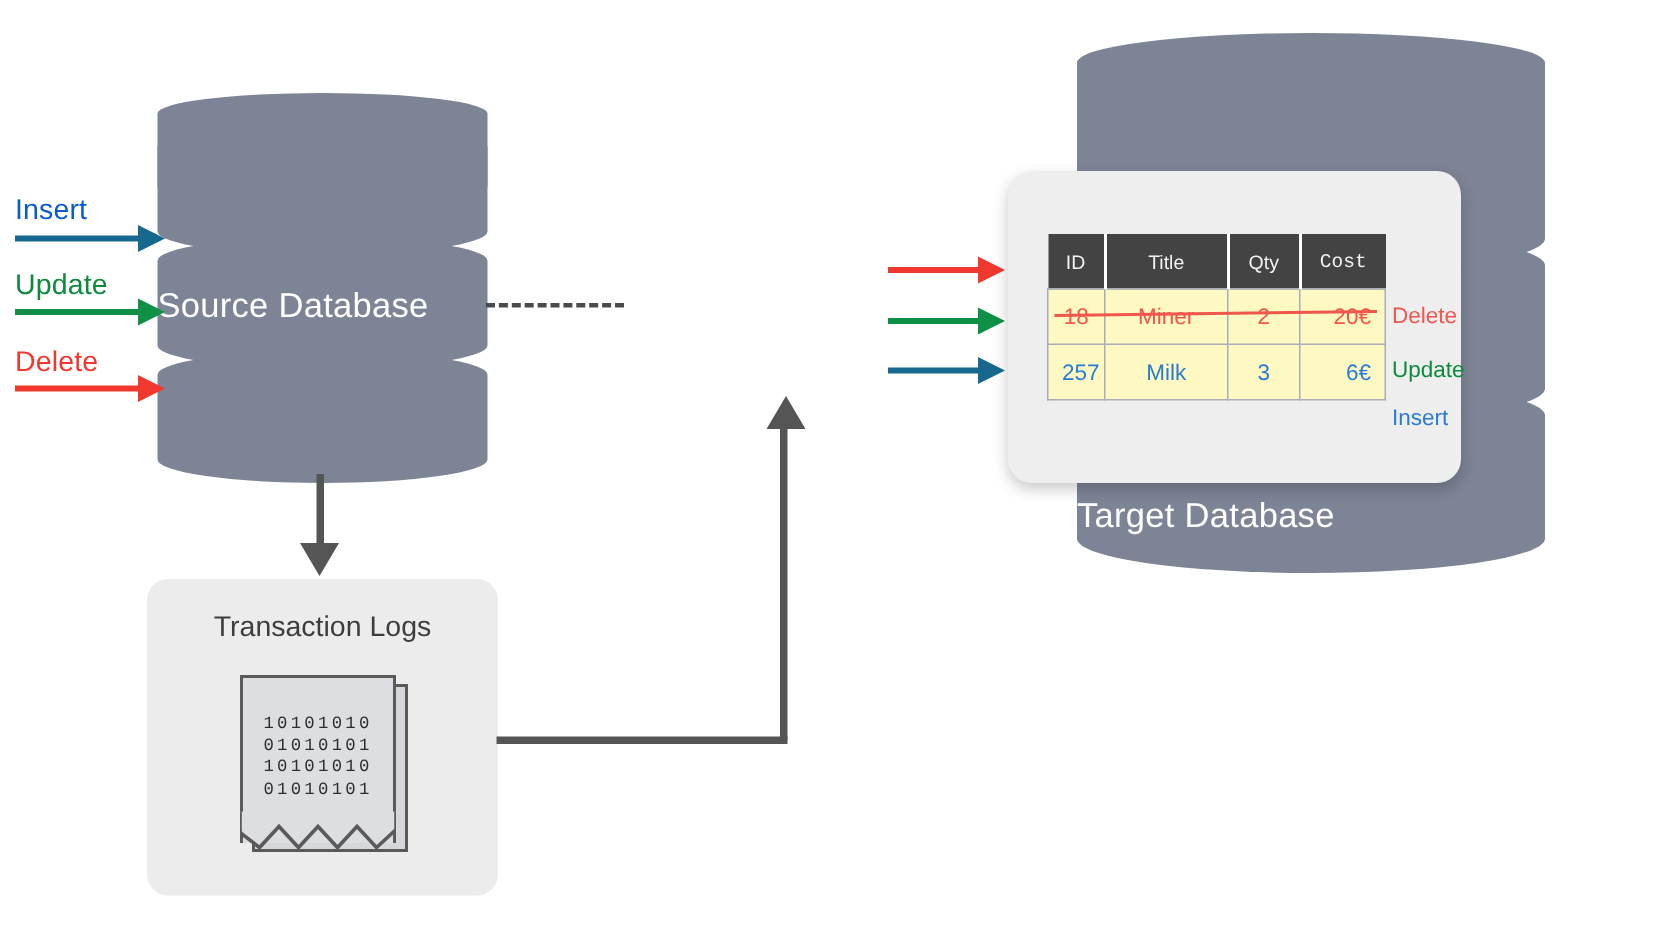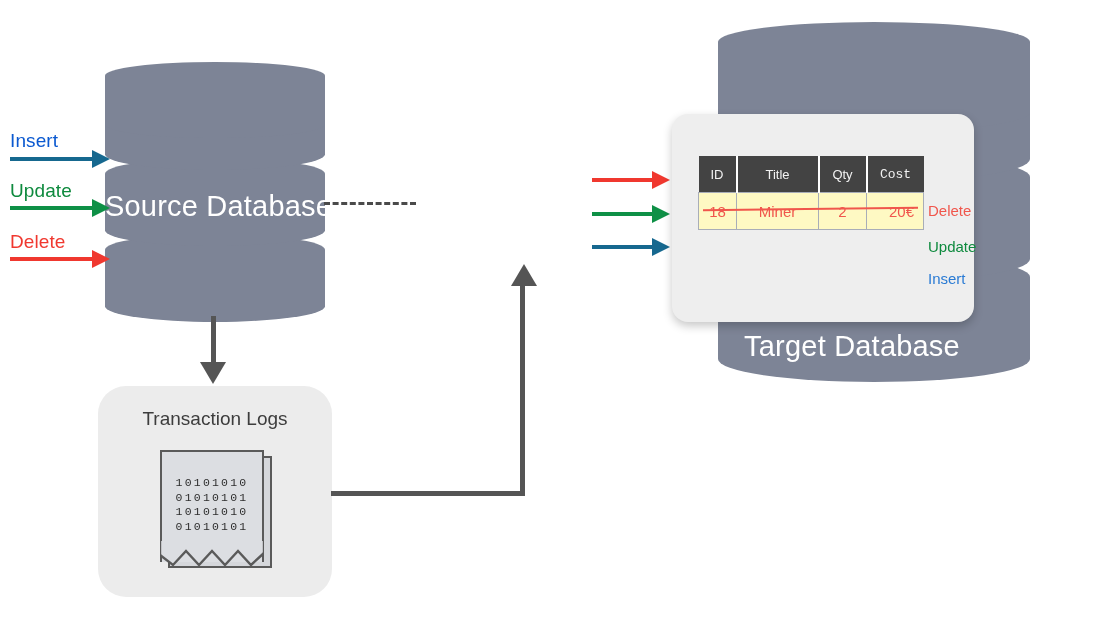--- a/index.html
+++ b/index.html
@@ -54,23 +54,22 @@
   .cyl { position: absolute; }
   .cyl .disc {
     position: absolute;
     left: 0;
     background: #7d8496;
     border-radius: 50% / 18%;
   }
   .cyl-label {
     position: absolute;
     width: 100%;
-    text-align: center;
     color: #ffffff;
-    font-size: 29px;
+    font-size: 23px;
     font-weight: 400;
     letter-spacing: .2px;
     white-space: nowrap;
   }
 
   
   .box {
     position: absolute;
     background: #e6e6e6;
     border-radius: 14px;
@@ -269,21 +268,21 @@
     <div class="head" style="left:60px; border-left:18px solid #0e9046;"></div>
   </div>
   <div class="arrow" style="left:592px; top:247px; width:80px;">
     <div class="shaft" style="width:62px; background:#16688f;"></div>
     <div class="head" style="left:60px; border-left:18px solid #16688f;"></div>
   </div>
 
   <div class="conn" style="left:211px; top:316px; width:5px; height:50px;"></div>
   <div class="conn-head" style="left:200px; top:362px; border-left:13px solid transparent; border-right:13px solid transparent; border-top:22px solid #555555;"></div>
 
-  <div class="box box-logs" style="left:98px; top:386px; width:234px; height:211px;border-radius:28px;">
+  <div class="box box-logs" style="left:98px; top:386px; width:234px; height:211px;">
     <div class="logs-title">Transaction Logs</div>
 
     <div class="sheet-wrap" style="left:62px; top:64px; width:116px; height:116px;">
       <div class="sheet-back"></div>
       <div class="sheet-front"></div>
       <div class="bits">10101010
 01010101
 10101010
 01010101</div>
       <svg class="zig" width="104" height="26" viewBox="0 0 104 26">
@@ -315,20 +314,26 @@
         <th>Cost</th>
       </tr>
     </thead>
     <tbody>
       <tr class="row-delete">
         <td class="c-id">18</td>
         <td class="c-title">Miner</td>
         <td class="c-qty">2</td>
         <td class="c-cost">20€</td>
       </tr>
+      <tr class="row-insert">
+        <td class="c-id">257</td>
+        <td class="c-title">Milk</td>
+        <td class="c-qty">3</td>
+        <td class="c-cost">6€</td>
+      </tr>
     </tbody>
   </table>
 
   <div class="strike-line" style="left:703px; top:208px; width:215px; transform:rotate(-0.7deg);"></div>
 
   <div class="op-tag tag-delete" style="left:928px; top:202px;">Delete</div>
   <div class="op-tag tag-update" style="left:928px; top:238px;">Update</div>
   <div class="op-tag tag-insert" style="left:928px; top:270px;">Insert</div>
 
 </div>

